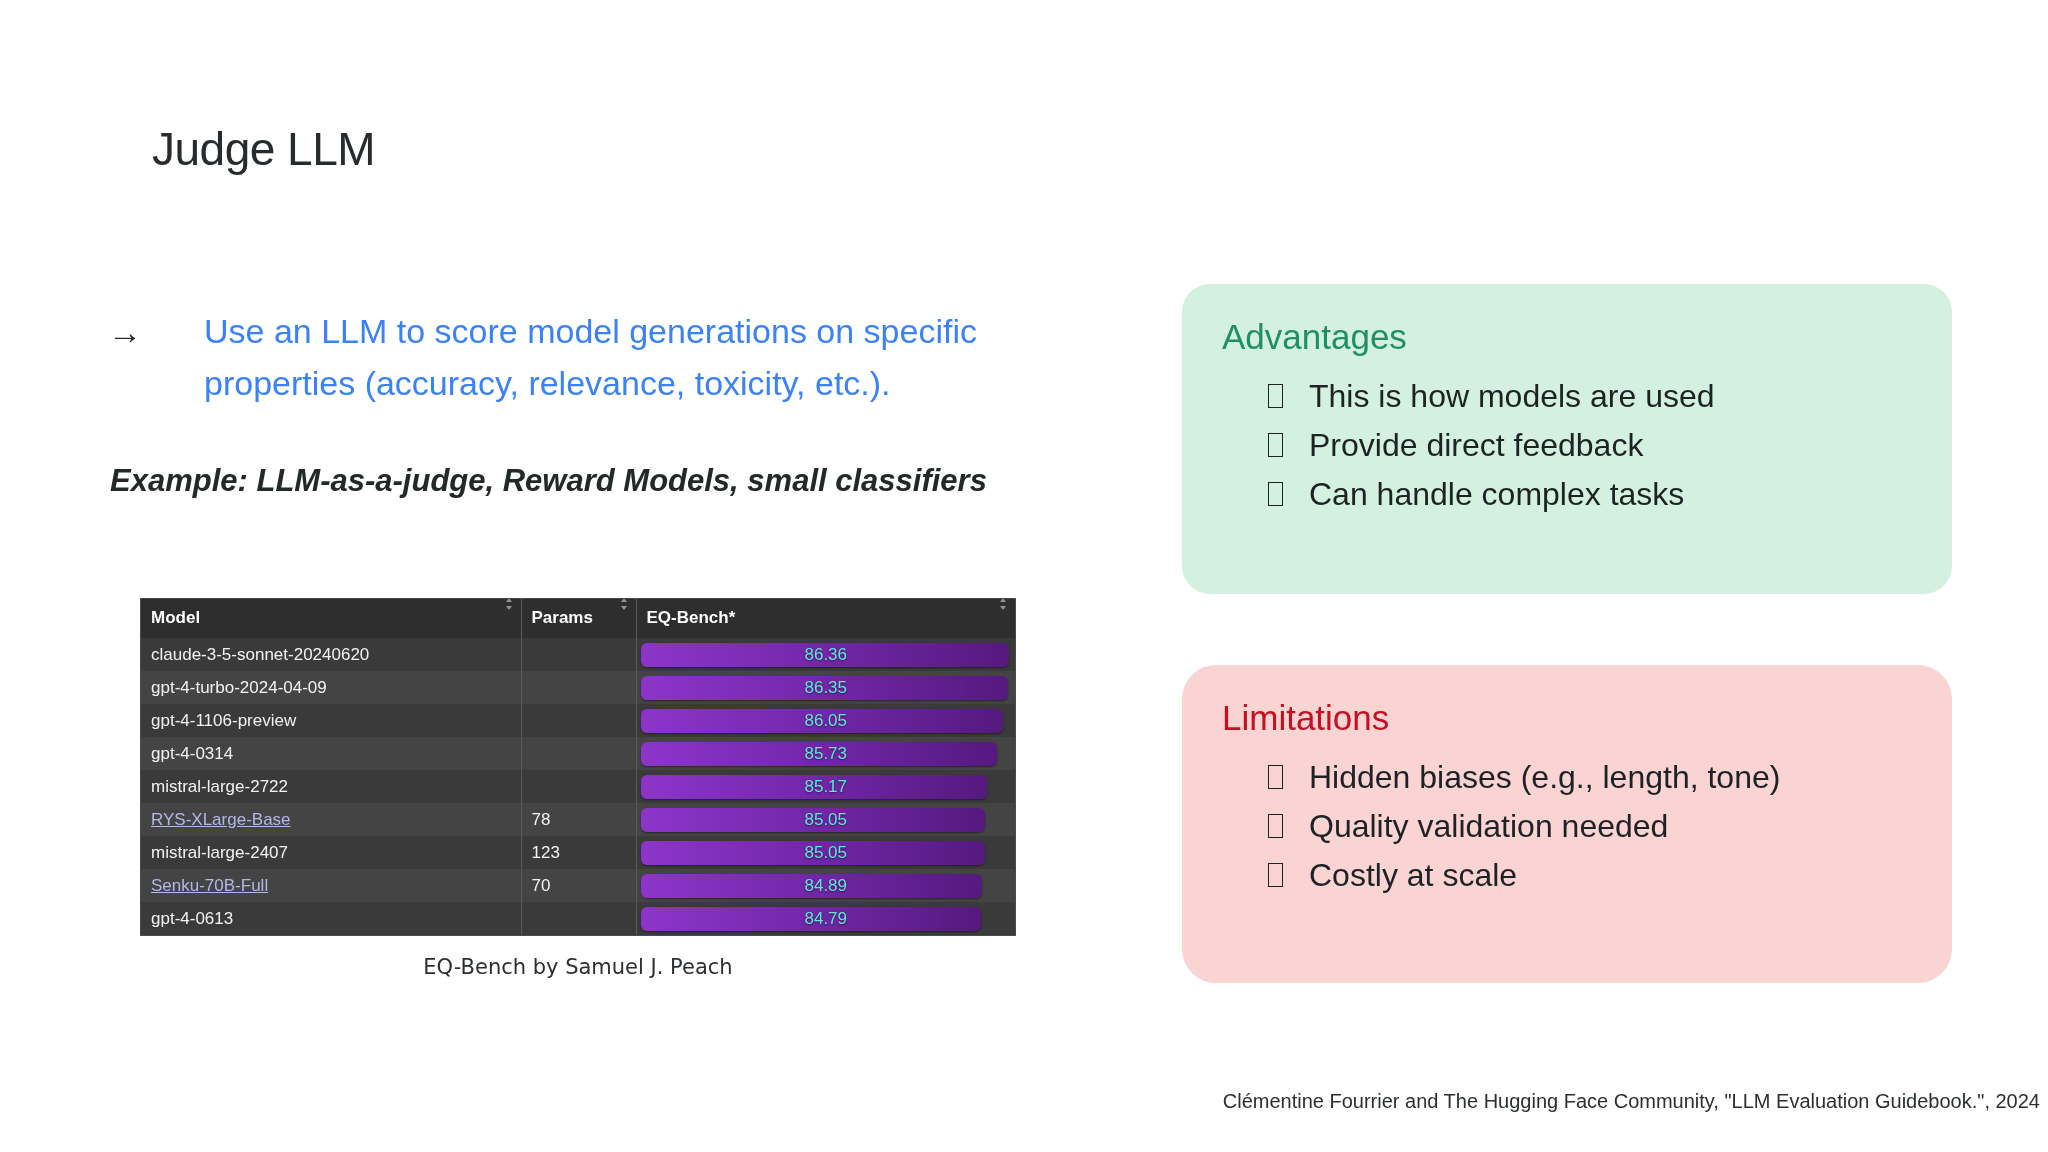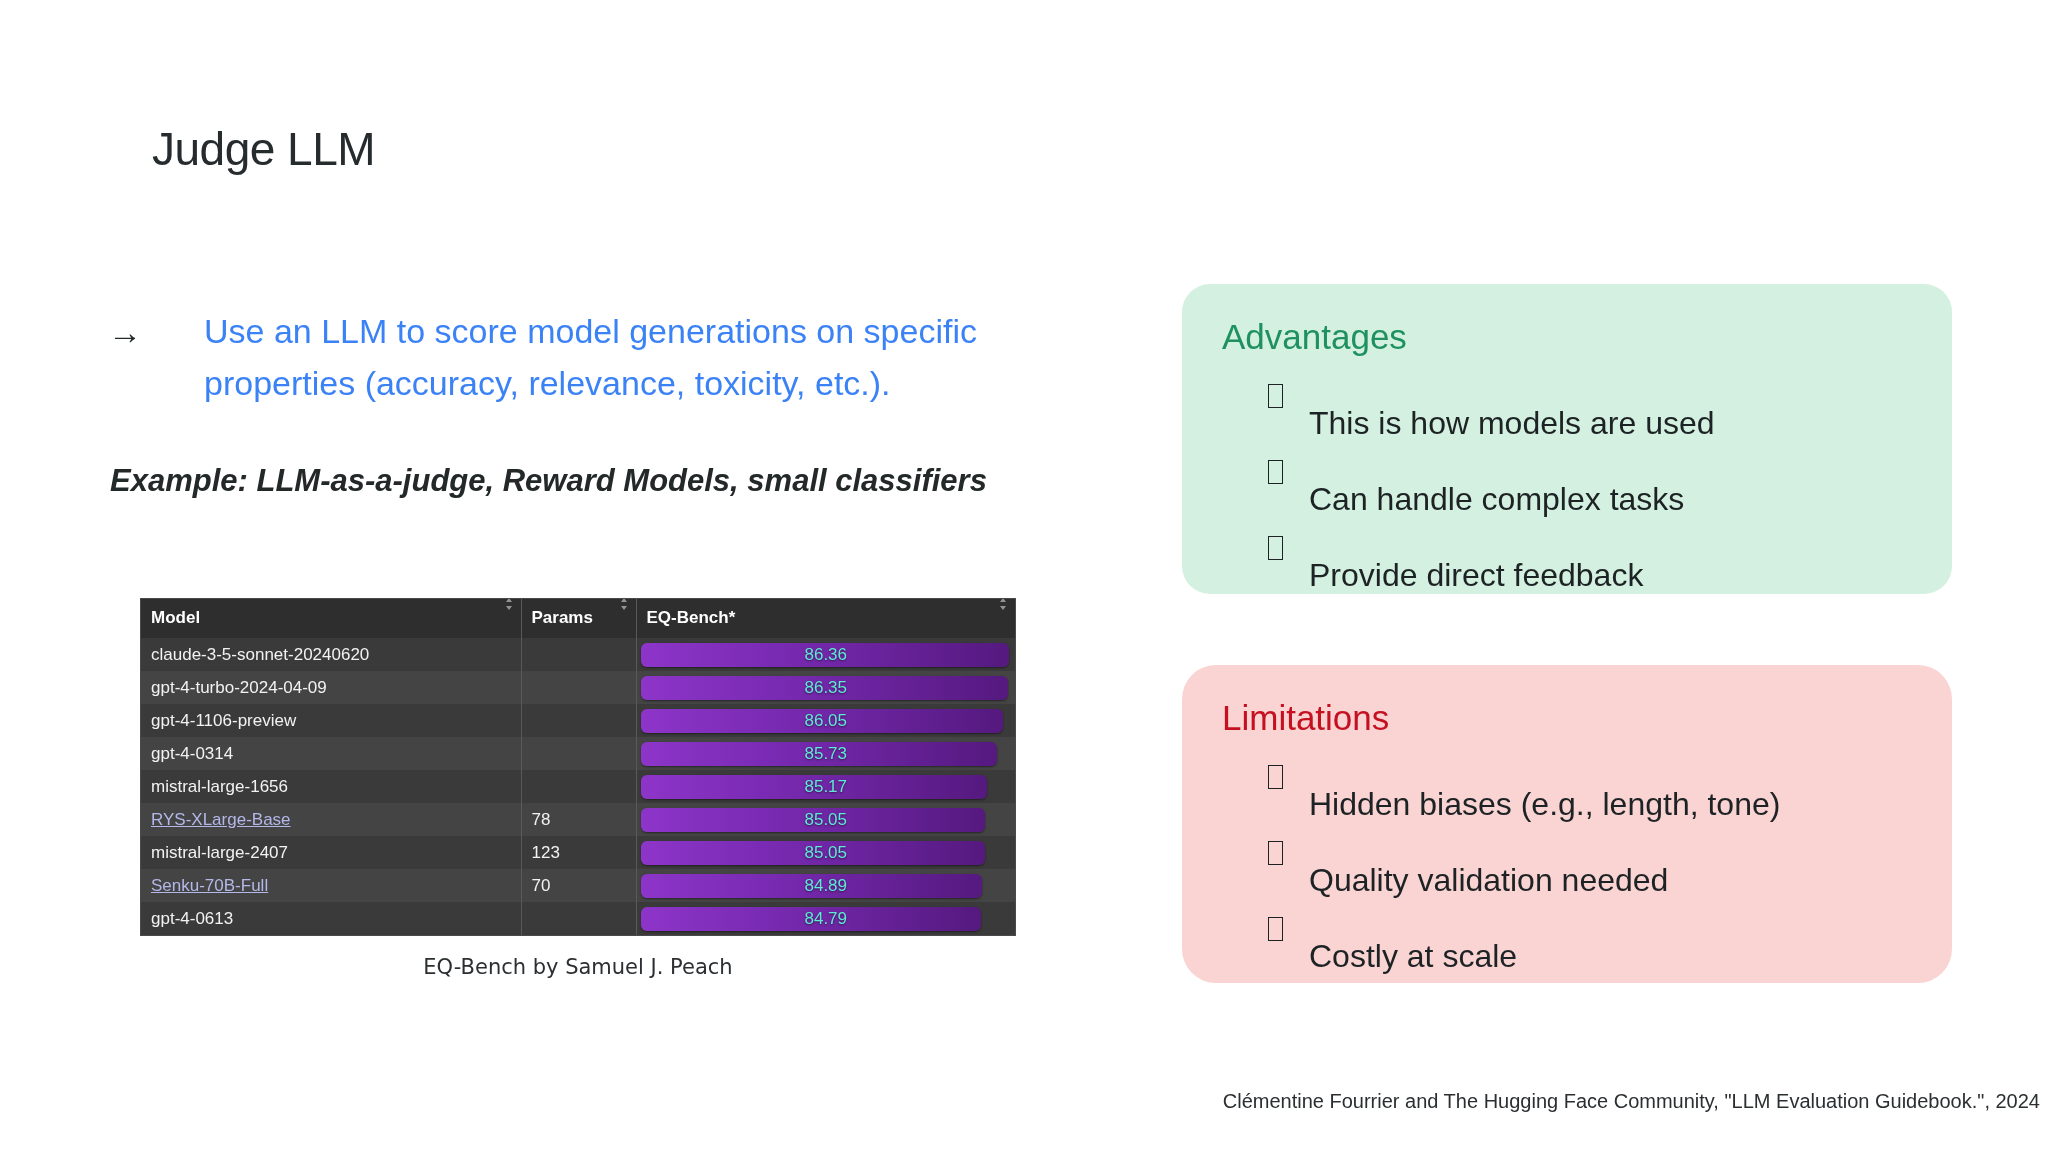--- a/index.html
+++ b/index.html
@@ -209,21 +209,21 @@
     margin-bottom: 4px;
   }
   .tofu-bullet {
     flex: 0 0 auto;
     width: 15px;
     height: 24px;
     border: 1.5px solid #1d2224;
     margin-top: 10px;
     box-sizing: border-box;
   }
-  .li-text { max-width: 600px; margin-top: 27px; }
+  .li-text { max-width: 600px; }
 
   
   .footer-credit {
     position: absolute;
     right: 8px;
     top: 1090px;
     font-size: 20px;
     color: #2b2f31;
     white-space: nowrap;
   }
@@ -314,21 +314,21 @@
           <td>gpt-4-0314</td>
           <td></td>
           <td class="cell-bar">
             <div class="bar-track">
               <div class="bar-fill" style="width: 96.304%;"></div>
               <div class="bar-value">85.73</div>
             </div>
           </td>
         </tr>
         <tr>
-          <td>mistral-large-1656</td>
+          <td>mistral-large-2722</td>
           <td></td>
           <td class="cell-bar">
             <div class="bar-track">
               <div class="bar-fill" style="width: 93.616%;"></div>
               <div class="bar-value">85.17</div>
             </div>
           </td>
         </tr>
         <tr>
           <td><span class="model-link">RYS-XLarge-Base</span></td>
@@ -377,25 +377,25 @@
 
 <div class="callout advantages">
   <div class="callout-title">Advantages</div>
   <ul class="callout-list">
       <li>
         <span class="tofu-bullet"></span>
         <span class="li-text">This is how models are used</span>
       </li>
       <li>
         <span class="tofu-bullet"></span>
+        <span class="li-text">Provide direct feedback</span>
+      </li>
+      <li>
+        <span class="tofu-bullet"></span>
         <span class="li-text">Can handle complex tasks</span>
-      </li>
-      <li>
-        <span class="tofu-bullet"></span>
-        <span class="li-text">Provide direct feedback</span>
       </li>
     </ul>
 </div>
 
 <div class="callout limitations">
   <div class="callout-title">Limitations</div>
   <ul class="callout-list">
       <li>
         <span class="tofu-bullet"></span>
         <span class="li-text">Hidden biases (e.g., length, tone)</span>

